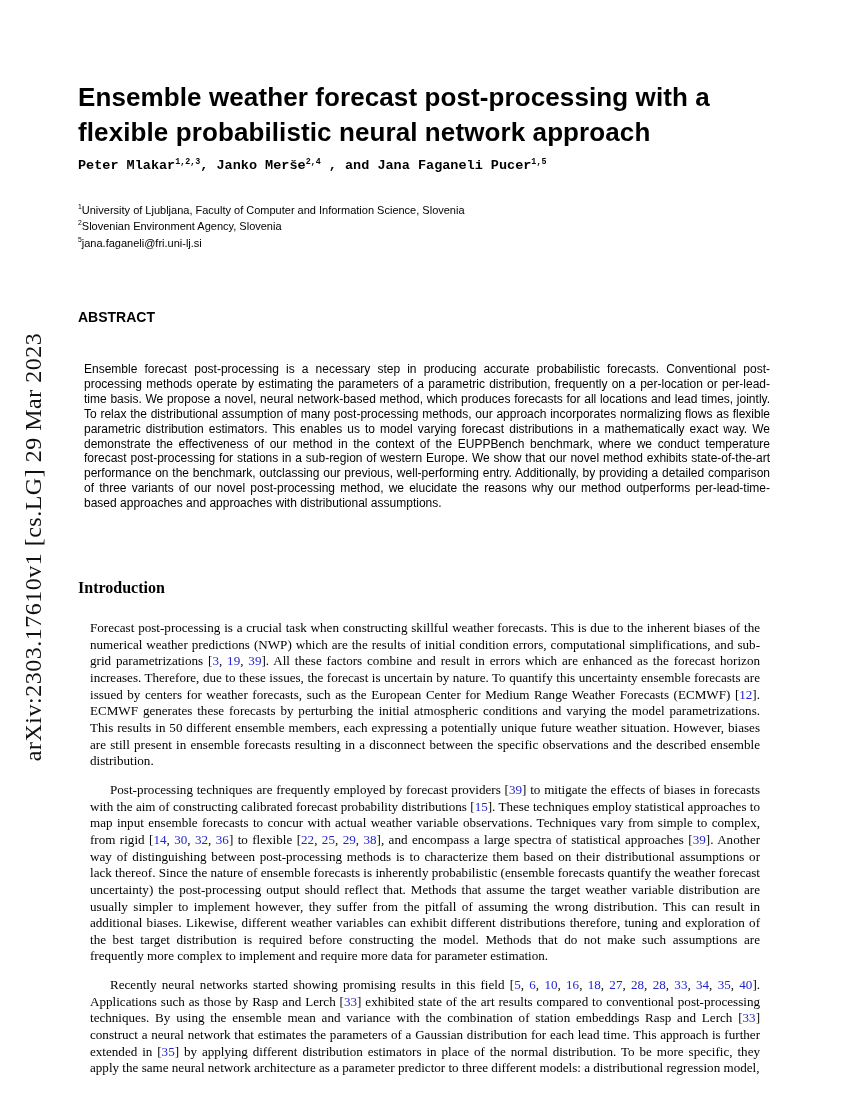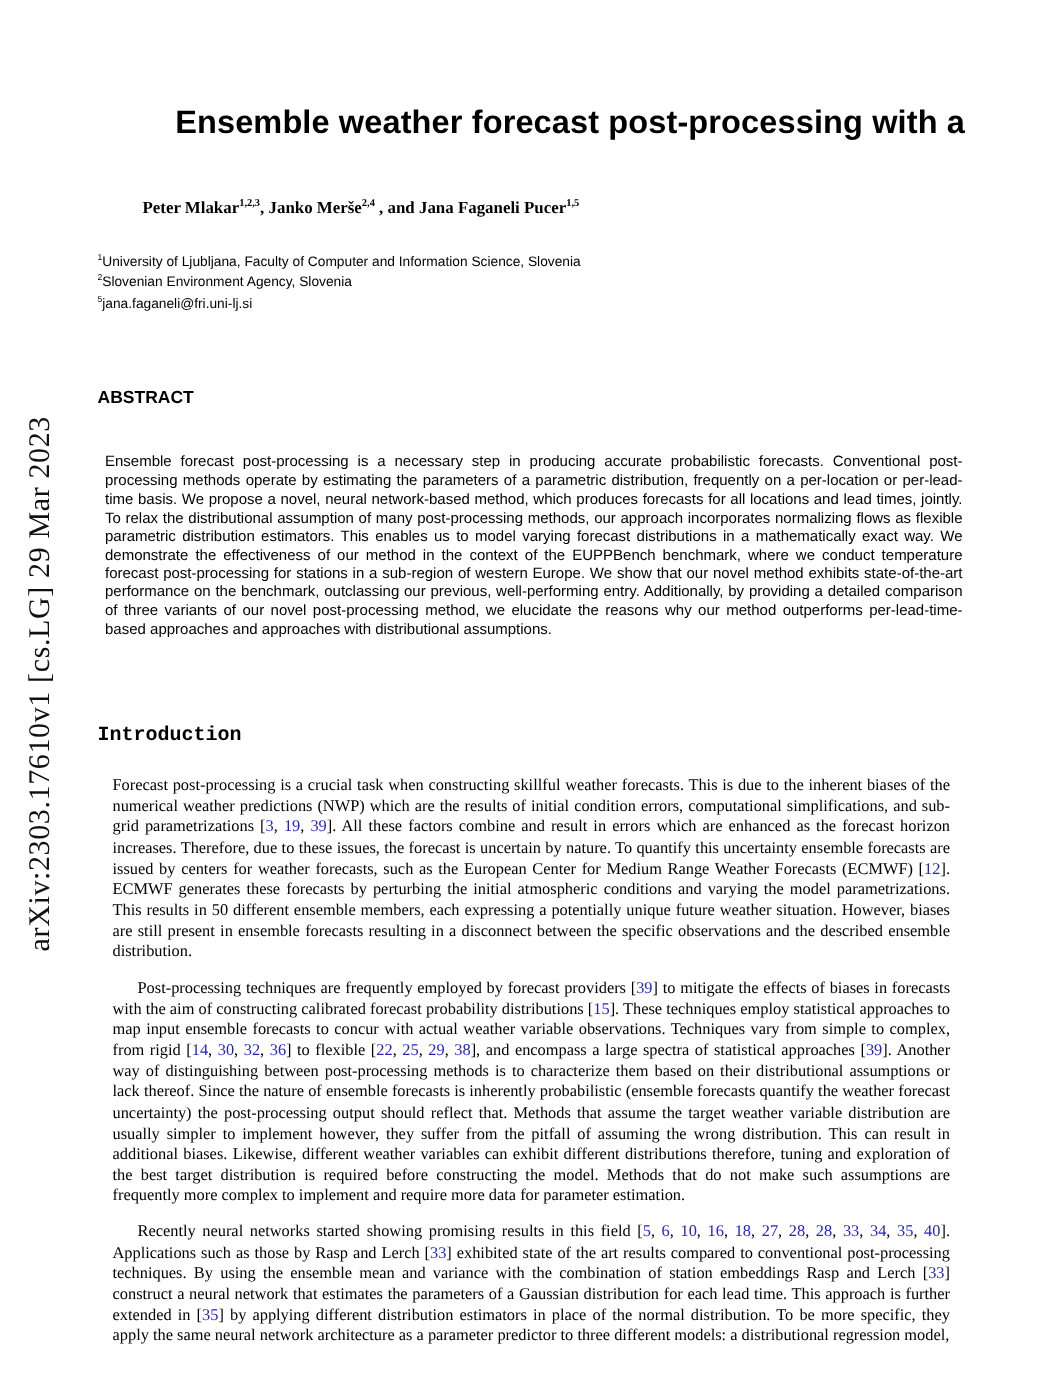--- a/index.html
+++ b/index.html
@@ -26,28 +26,26 @@
     color: #111111;
   }
   .col { position: absolute; left: 78px; width: 694px; }
   .title {
     top: 80px;
     font-family: "Liberation Sans", sans-serif;
     font-weight: 700;
     font-size: 26px;
     line-height: 1.33;
     letter-spacing: 0.1px;
-    text-align: right;
   }
   .authors {
     top: 158px;
-    font-family: Liberation Serif, serif;
+    font-family: Liberation Mono, monospace;
     font-weight: 700;
     font-size: 13.5px;
-    margin-left: 36px;
   }
   .authors sup, .affil sup {
     font-size: 0.62em;
     font-weight: 700;
     vertical-align: super;
     line-height: 0;
   }
   .affil sup { font-weight: 400; }
   .affiliations {
     top: 202px;
@@ -65,21 +63,21 @@
     top: 362px;
     left: 84px;
     width: 686px;
     font-family: "Liberation Sans", sans-serif;
     font-size: 12px;
     line-height: 14.9px;
     text-align: justify;
   }
   .section-heading {
     top: 579px;
-    font-family: Liberation Mono, monospace;
+    font-family: Liberation Serif, serif;
     font-weight: 700;
     font-size: 16px;
   }
   .body-text {
     top: 608px;
     font-family: "Liberation Serif", serif;
     font-size: 13.1px;
     line-height: 16.65px;
     text-align: justify;
   }
@@ -90,20 +88,21 @@
 </style>
 </head>
 <body>
 
 <div class="page">
 
   <div class="arxiv-stamp">arXiv:2303.17610v1  [cs.LG]  29 Mar 2023</div>
 
   <div class="col title">
     <div>Ensemble weather forecast post-processing with a</div>
+    <div>flexible probabilistic neural network approach</div>
   </div>
 
   <div class="col authors">
     <span>Peter Mlakar</span><sup>1,2,3</sup><span>, </span><span>Janko Merše</span><sup>2,4</sup><span> , and </span><span>Jana Faganeli Pucer</span><sup>1,5</sup>
   </div>
 
   <div class="col affiliations affil">
     <div><sup>1</sup><span>University of Ljubljana, Faculty of Computer and Information Science, Slovenia</span></div>
     <div><sup>2</sup><span>Slovenian Environment Agency, Slovenia</span></div>
     <div><sup>5</sup><span class="email">jana.faganeli@fri.uni-lj.si</span></div>

